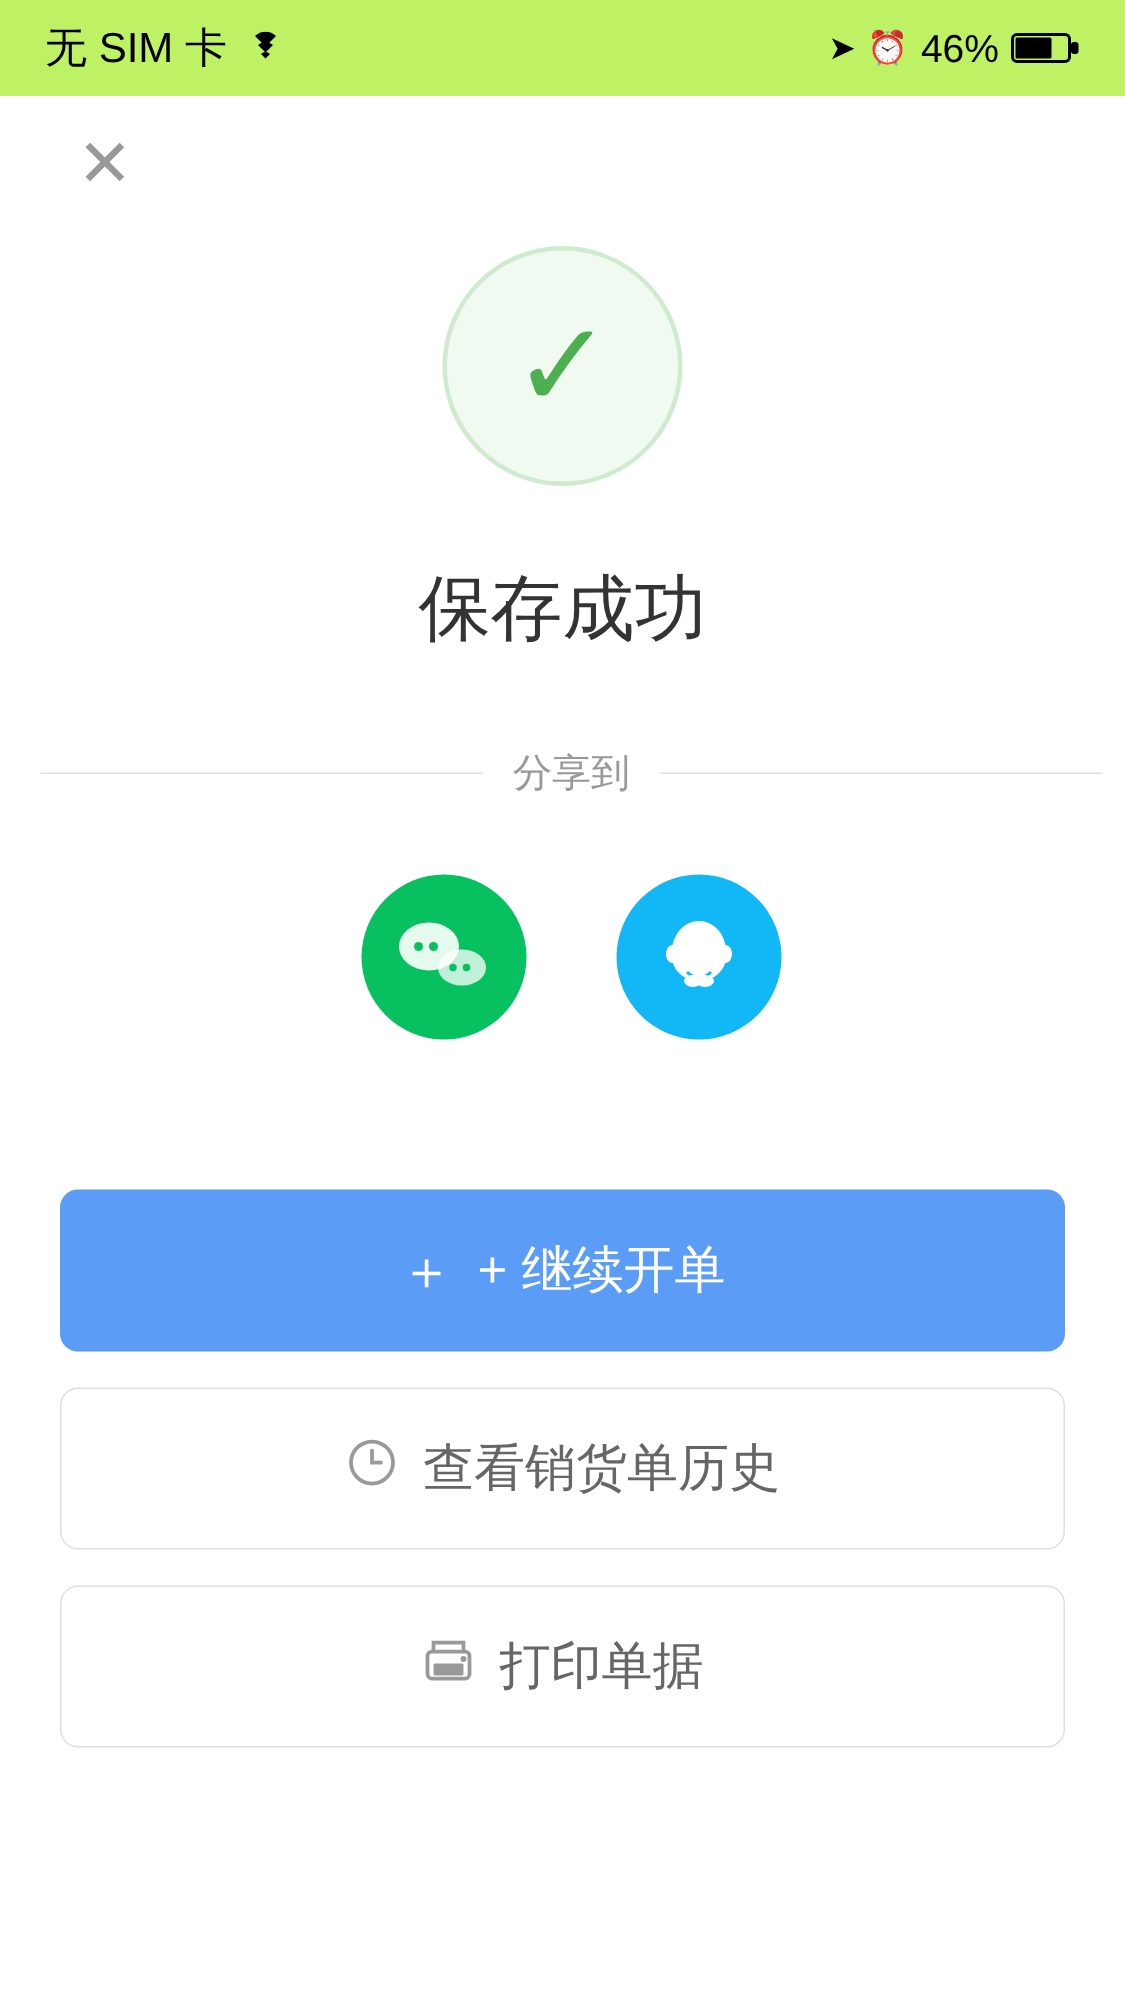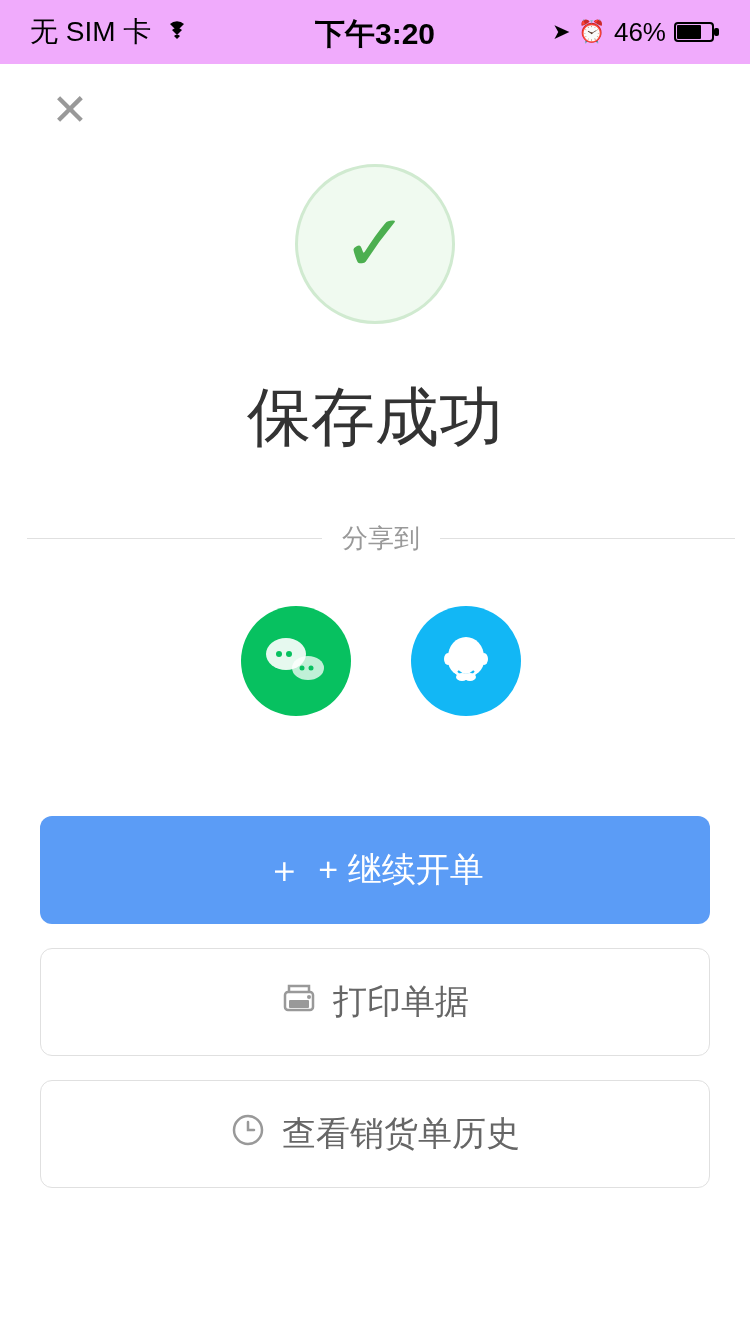--- a/index.html
+++ b/index.html
@@ -19,21 +19,21 @@
     }
 
     
     .status-bar {
       width: 100%;
       height: 64px;
       display: flex;
       align-items: center;
       justify-content: space-between;
       padding: 0 30px;
-      background: #f0abfc;
+      background: #bef264;
     }
 
     .status-left {
       display: flex;
       align-items: center;
       gap: 10px;
       font-size: 28px;
       color: #000;
       font-weight: 500;
     }
@@ -98,21 +98,21 @@
     }
 
     .checkmark {
       font-size: 80px;
       color: #4caf50;
       line-height: 1;
     }
 
     
     .success-title {
-      font-size: 64px;
+      font-size: 48px;
       color: #333;
       font-weight: 500;
       margin-bottom: 60px;
     }
 
     
     .share-section {
       width: 100%;
       padding: 0 21px;
       margin-bottom: 50px;
@@ -213,21 +213,20 @@
 
 <div class="status-bar">
   <div class="status-left">
     <span>无 SIM 卡</span>
     <svg width="32" height="22" viewBox="0 0 32 22" fill="none">
       <path d="M16 18l3-3a4.2 4.2 0 00-6 0l3 3z" fill="#000"></path>
       <path d="M16 14l5-5a7.1 7.1 0 00-10 0l5 5z" fill="#000"></path>
       <path d="M16 10l7-7a10.1 10.1 0 00-14 0l7 7z" fill="#000"></path>
     </svg>
   </div>
-  <div class="status-center">下午3:20</div>
   <div class="status-right">
     <span style="font-size:22px;">➤</span>
     <span style="font-size:22px;">⏰</span>
     <span>46%</span>
     <svg width="46" height="24" viewBox="0 0 46 24">
       <rect x="1" y="3" width="38" height="18" rx="3" ry="3" stroke="#000" stroke-width="2" fill="none"></rect>
       <rect x="3" y="5" width="24" height="14" rx="1" fill="#000"></rect>
       <rect x="40" y="8" width="5" height="8" rx="2" fill="#000"></rect>
     </svg>
   </div>
@@ -284,33 +283,33 @@
 
   <div class="actions">
     <button class="action-btn primary">
       <span class="btn-icon">＋</span>
       <span style="font-size:34px;color:#fff;text-align:center;">+ 继续开单</span>
     </button>
 
     <button class="action-btn">
       <span class="btn-icon">
         <svg width="36" height="36" viewBox="0 0 36 36" fill="none">
+          <circle cx="18" cy="18" r="14" stroke="#999" stroke-width="2.5" fill="none"></circle>
+          <polyline points="18,10 18,18 24,18" stroke="#999" stroke-width="2.5" stroke-linecap="round" fill="none"></polyline>
+        </svg>
+      </span>
+      <span>查看销货单历史</span>
+    </button>
+
+    <button class="action-btn">
+      <span class="btn-icon">
+        <svg width="36" height="36" viewBox="0 0 36 36" fill="none">
           <rect x="4" y="12" width="28" height="18" rx="3" stroke="#999" stroke-width="2.5" fill="none"></rect>
           <rect x="8" y="20" width="20" height="8" rx="1" fill="#999"></rect>
           <path d="M8 12V6h20v6" stroke="#999" stroke-width="2.5" fill="none"></path>
           <circle cx="28" cy="17" r="2" fill="#999"></circle>
         </svg>
       </span>
       <span>打印单据</span>
     </button>
-
-    <button class="action-btn">
-      <span class="btn-icon">
-        <svg width="36" height="36" viewBox="0 0 36 36" fill="none">
-          <circle cx="18" cy="18" r="14" stroke="#999" stroke-width="2.5" fill="none"></circle>
-          <polyline points="18,10 18,18 24,18" stroke="#999" stroke-width="2.5" stroke-linecap="round" fill="none"></polyline>
-        </svg>
-      </span>
-      <span>查看销货单历史</span>
-    </button>
   </div>
 
 </div>
 
 </body></html>

